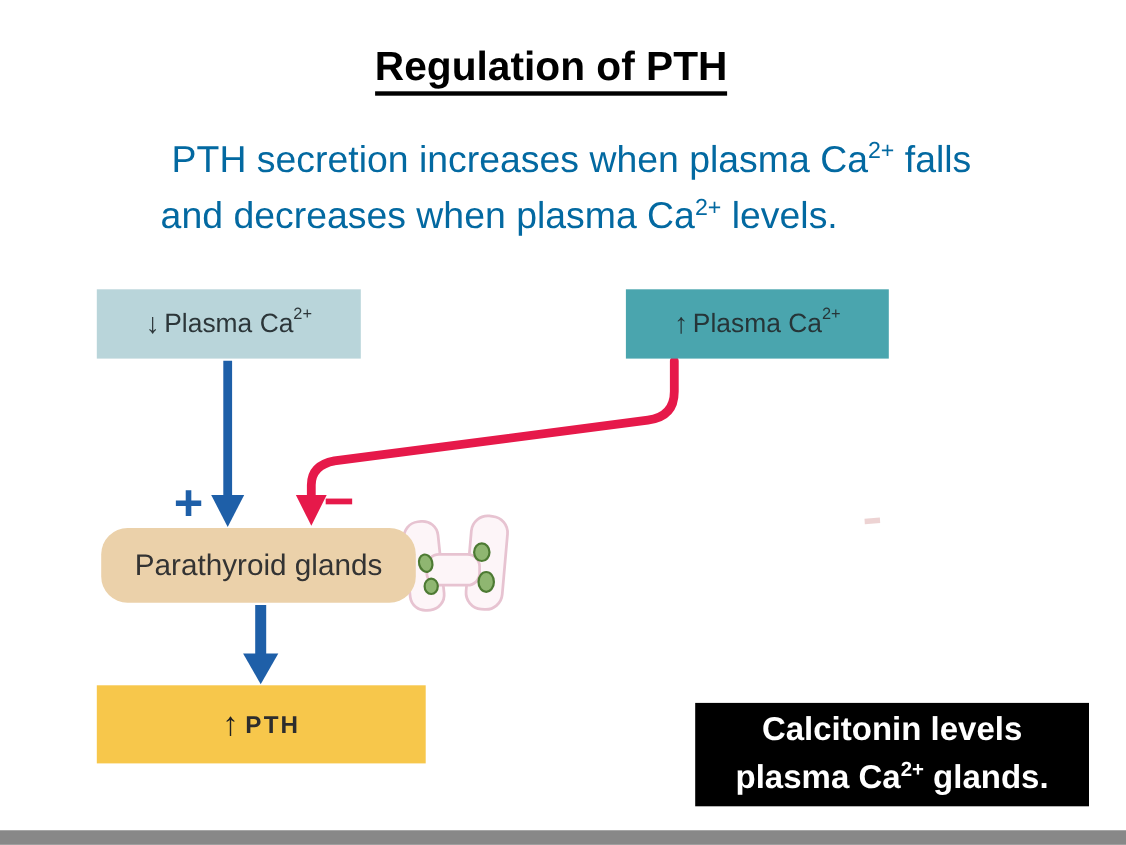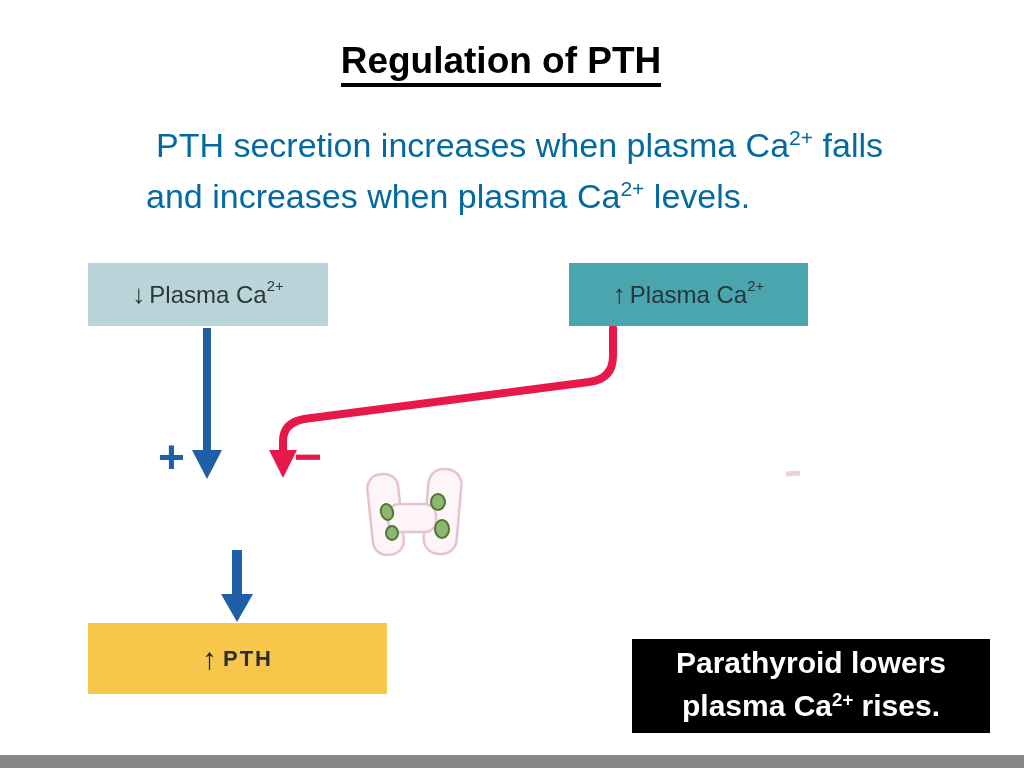--- a/index.html
+++ b/index.html
@@ -66,21 +66,21 @@
 <body>
 
 <div class="slide">
 
   <div class="title-wrap">
     <span class="title">Regulation of PTH</span>
   </div>
 
   <div class="body-text">
     <div class="body-line1"><span>PTH secretion increases when plasma Ca</span><sup class="sp">2+</sup><span> falls</span></div>
-    <div class="body-line2"><span>and increases when plasma Ca</span><sup class="sp">2+</sup><span> levels.</span></div>
+    <div class="body-line2"><span>and decreases when plasma Ca</span><sup class="sp">2+</sup><span> levels.</span></div>
   </div>
 
   <svg class="overlay" viewBox="0 0 1024 768">
 
     <line x1="207" y1="328" x2="207" y2="454" stroke="#1e5fa8" stroke-width="8"></line>
     <polygon points="207,479 192,450 222,450" fill="#1e5fa8"></polygon>
 
     <path d="M 613 328 L 613 356 Q 613 379 589 382 L 304 419 Q 283 423 283 441 L 283 453" fill="none" stroke="#e6194a" stroke-width="8" stroke-linecap="round"></path>
     <polygon points="283,478 269,450 297,450" fill="#e6194a"></polygon>
 
@@ -109,24 +109,27 @@
 
   <div class="dbox box-high-ca">
     <span class="arrow-glyph">↑</span>
     <span>Plasma Ca</span>
       <sup class="sp">2+</sup>
   </div>
 
   <div class="plus-sign">+</div>
   <div class="minus-sign">−</div>
 
+  <div class="dbox box-parathyroid">
+    <span>Parathyroid glands</span>
+  </div>
 
   <div class="dbox box-pth">
     <span class="pth-arrow">↑</span>
     <span class="pth-label">PTH</span>
   </div>
 
   <div class="callout">
-    <div>Parathyroid lowers</div>
-    <div><span>plasma Ca</span><sup class="sp">2+</sup><span> rises.</span></div>
+    <div>Calcitonin levels</div>
+    <div><span>plasma Ca</span><sup class="sp">2+</sup><span> glands.</span></div>
   </div>
 
 </div>
 
 </body></html>

